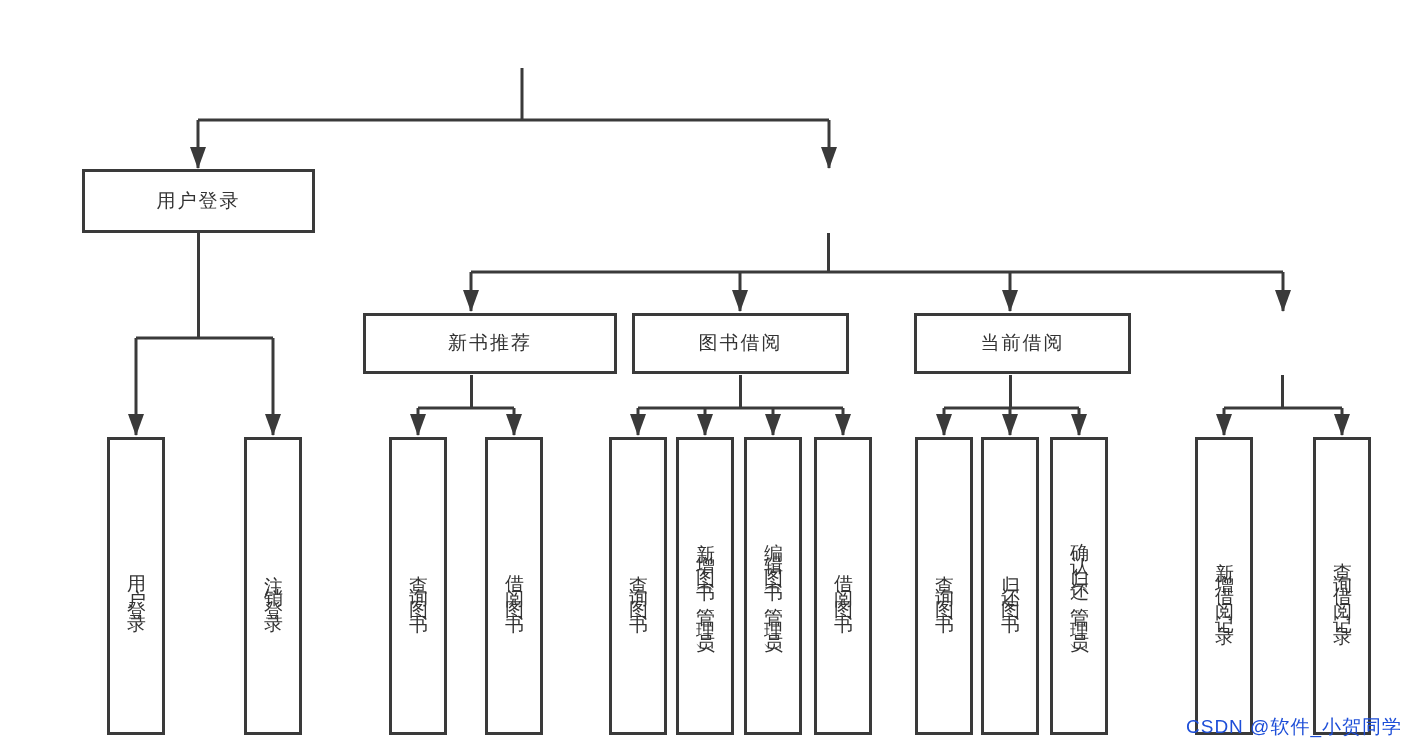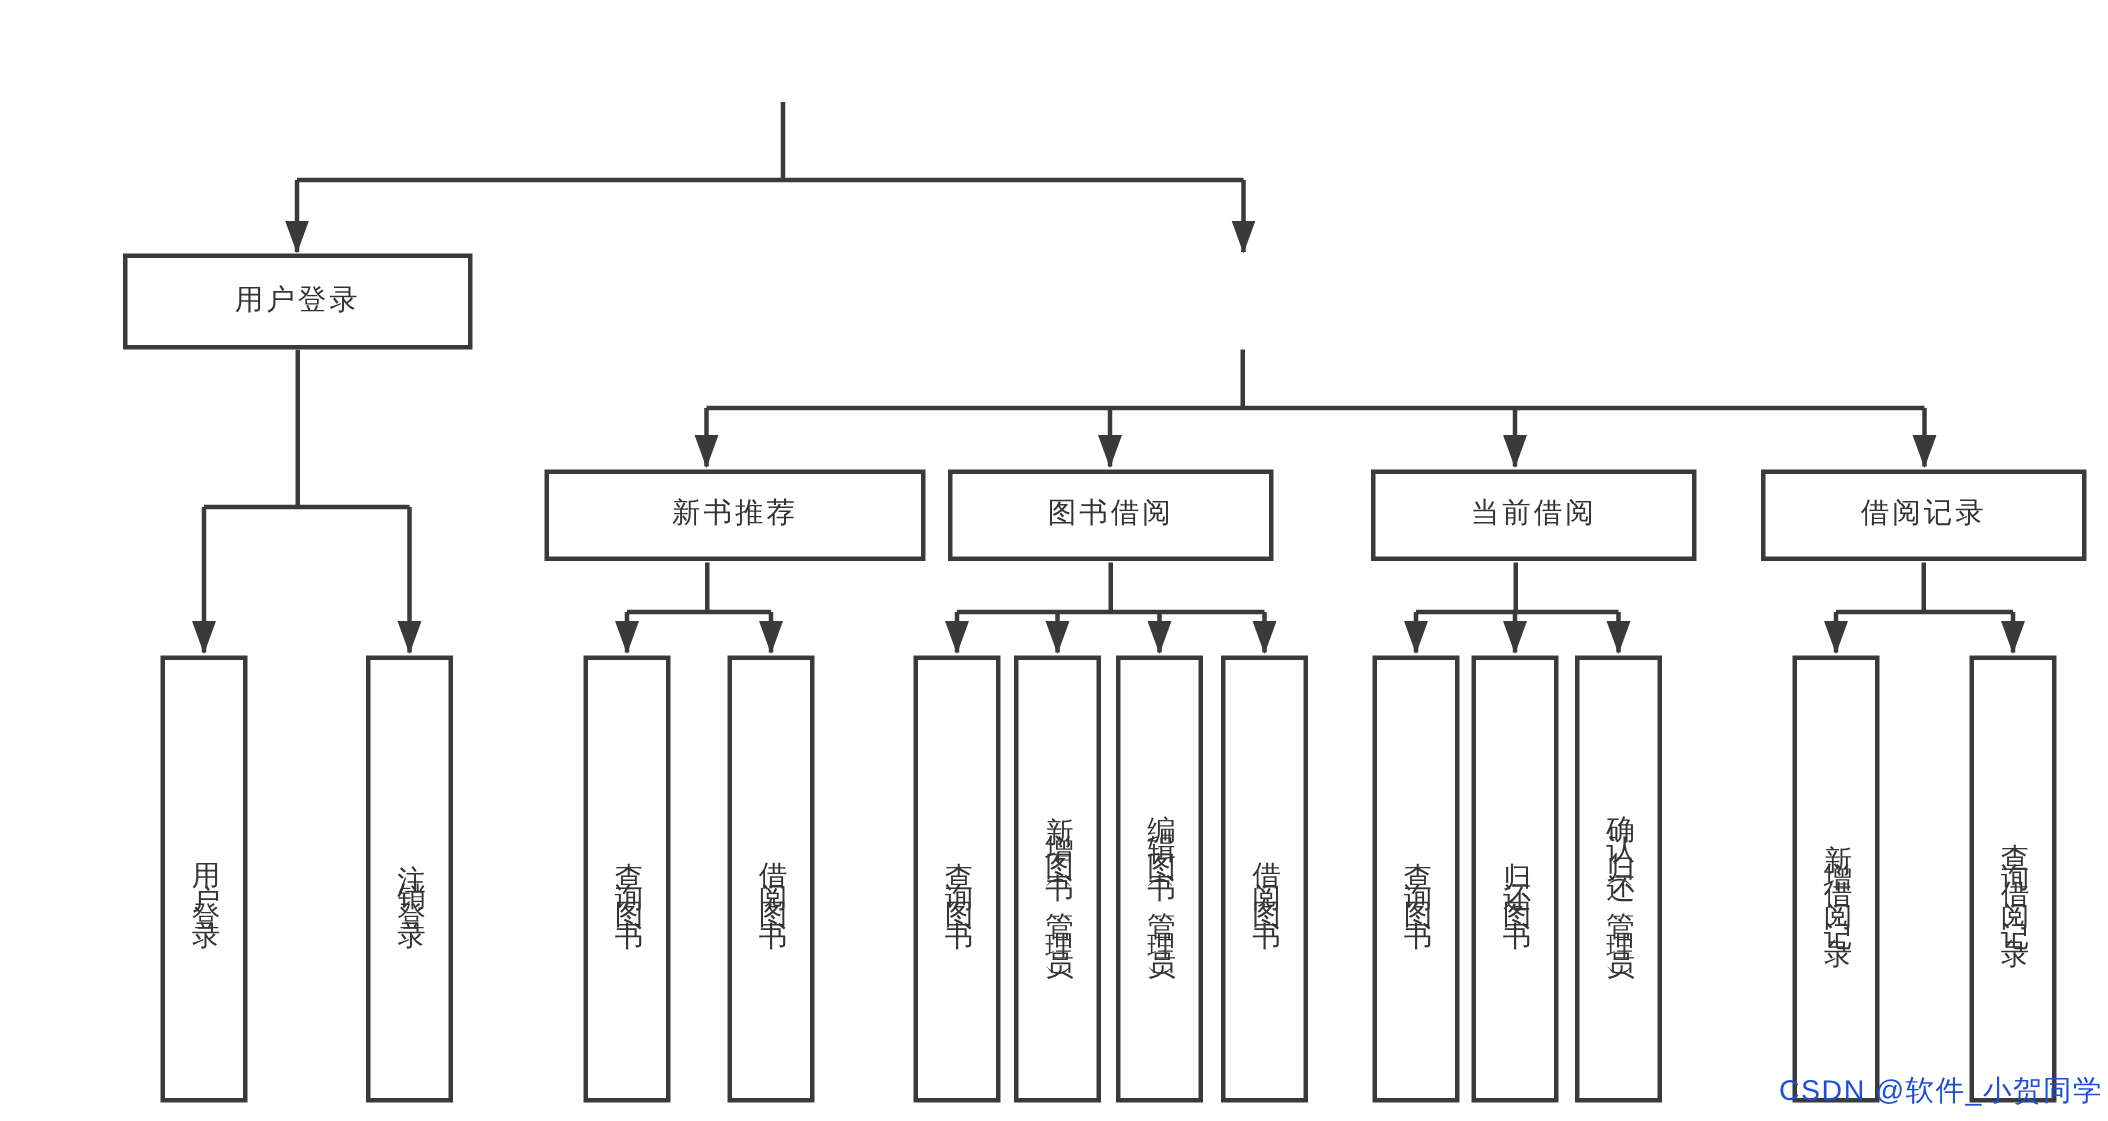--- a/index.html
+++ b/index.html
@@ -88,21 +88,20 @@
     <line class="ln" x1="1224" y1="408" x2="1224" y2="435" marker-end="url(#ah)"></line>
     <line class="ln" x1="1342" y1="408" x2="1342" y2="435" marker-end="url(#ah)"></line>
   </svg>
 
 
   <div class="box" style="left:82px;top:169px;width:233px;height:64px;">用户登录</div>
 
   <div class="box" style="left:363px;top:313px;width:254px;height:61px;">新书推荐</div>
   <div class="box" style="left:632px;top:313px;width:217px;height:61px;">图书借阅</div>
   <div class="box" style="left:902px;top:313px;width:217px;height:61px;margin-left:12px;">当前借阅</div>
-  <div class="box" style="left:1174px;top:313px;width:217px;height:61px;">借阅记录</div>
 
   <div class="box leaf" style="left:107px;">用户登录</div>
   <div class="box leaf" style="left:244px;">注销登录</div>
 
   <div class="box leaf" style="left:389px;">查询图书</div>
   <div class="box leaf" style="left:485px;">借阅图书</div>
 
   <div class="box leaf" style="left:609px;">查询图书</div>
   <div class="box leaf" style="left:676px;">新增图书（管理员）</div>
   <div class="box leaf" style="left:744px;">编辑图书（管理员）</div>

